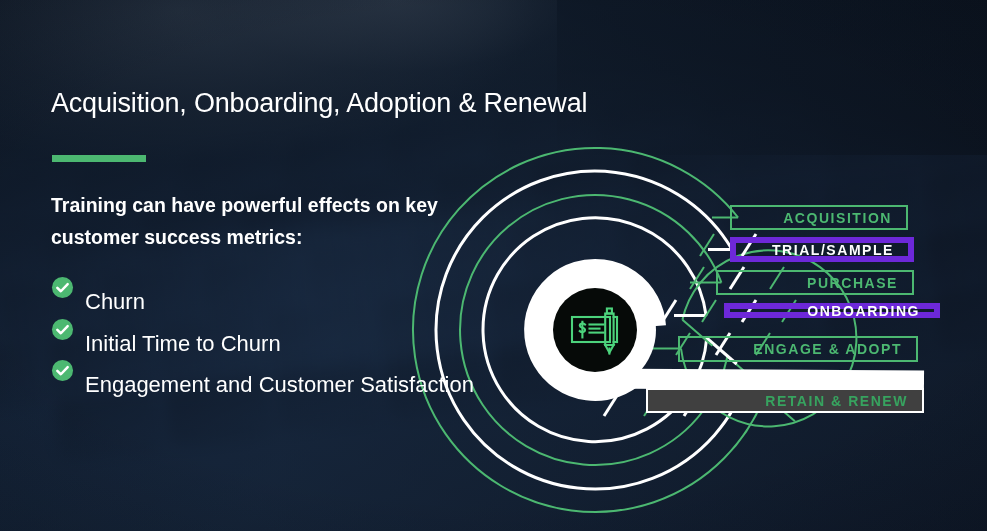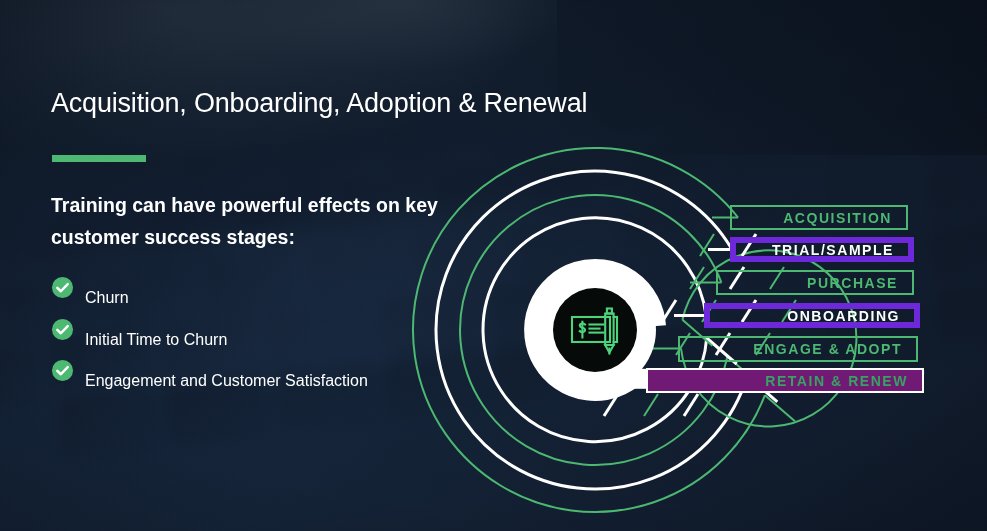--- a/index.html
+++ b/index.html
@@ -133,21 +133,21 @@
     position: absolute;
     left: 0;
     top: 0;
     width: 23px;
     height: 23px;
   }
   .bullet .blabel {
     position: absolute;
     left: 34px;
     top: 13px;
-    font-size: 16px;
+    font-size: 22px;
     color: #ffffff;
     white-space: nowrap;
   }
 
   
   .spiral {
     position: absolute;
     left: 0;
     top: 0;
   }
@@ -189,23 +189,24 @@
   }
   .stage.outline-green {
     border: 2px solid #4cb871;
     color: #4cb871;
   }
   .stage.outline-white {
     border: 6px solid #6d28d9;
     color: #ffffff;
   }
   .stage.fill-white {
-    background: #701a75;
+    background: #404040;
     color: #37a35f;
     border: 2px solid #ffffff;
+    margin-top: 20px;
   }
 </style>
 </head>
 <body>
 
 <div id="infographic">
 
   <div class="bg-layer">
     <div class="bg-base"></div>
     <div class="keys" id="keys">
@@ -326,21 +327,21 @@
     </g>
   </svg>
 
   <div class="content">
 
 
     <div class="subtitle">Acquisition, Onboarding, Adoption &amp; Renewal</div>
 
     <div class="rule"></div>
 
-    <div class="lede">Training can have powerful effects on key customer success stages:</div>
+    <div class="lede">Training can have powerful effects on key customer success metrics:</div>
 
     <div class="bullets" id="bullet-list">
         <div class="bullet">
           <svg class="check" viewBox="0 0 24 24">
             <circle cx="12" cy="12" r="11" fill="#4cb871"></circle>
             <path d="M6.6 12.3 L10.3 15.9 L17.4 8.4" fill="none" stroke="#ffffff" stroke-width="2.6" stroke-linecap="round" stroke-linejoin="round"></path>
           </svg>
           <div class="blabel">Churn</div>
         </div>
         <div class="bullet">
@@ -357,18 +358,18 @@
           </svg>
           <div class="blabel">Engagement and Customer Satisfaction</div>
         </div>
       </div>
   </div>
 
   <div id="stage-layer">
       <div class="stage outline-green" style="left: 730px; top: 205px; width: 178px; height: 25px;">ACQUISITION</div>
       <div class="stage outline-white" style="left: 730px; top: 237px; width: 184px; height: 25px;">TRIAL/SAMPLE</div>
       <div class="stage outline-green" style="left: 716px; top: 270px; width: 198px; height: 25px;">PURCHASE</div>
-      <div class="stage outline-white" style="left: 704px; top: 303px; width: 216px; height: 25px;">ONBOARDING</div>
+      <div class="stage outline-white" style="left: 724px; top: 303px; width: 216px; height: 15px;">ONBOARDING</div>
       <div class="stage outline-green" style="left: 678px; top: 336px; width: 240px; height: 26px;">ENGAGE &amp; ADOPT</div>
       <div class="stage fill-white" style="left: 646px; top: 368px; width: 278px; height: 25px;">RETAIN &amp; RENEW</div>
     </div>
 
 </div>
 
 </body></html>

